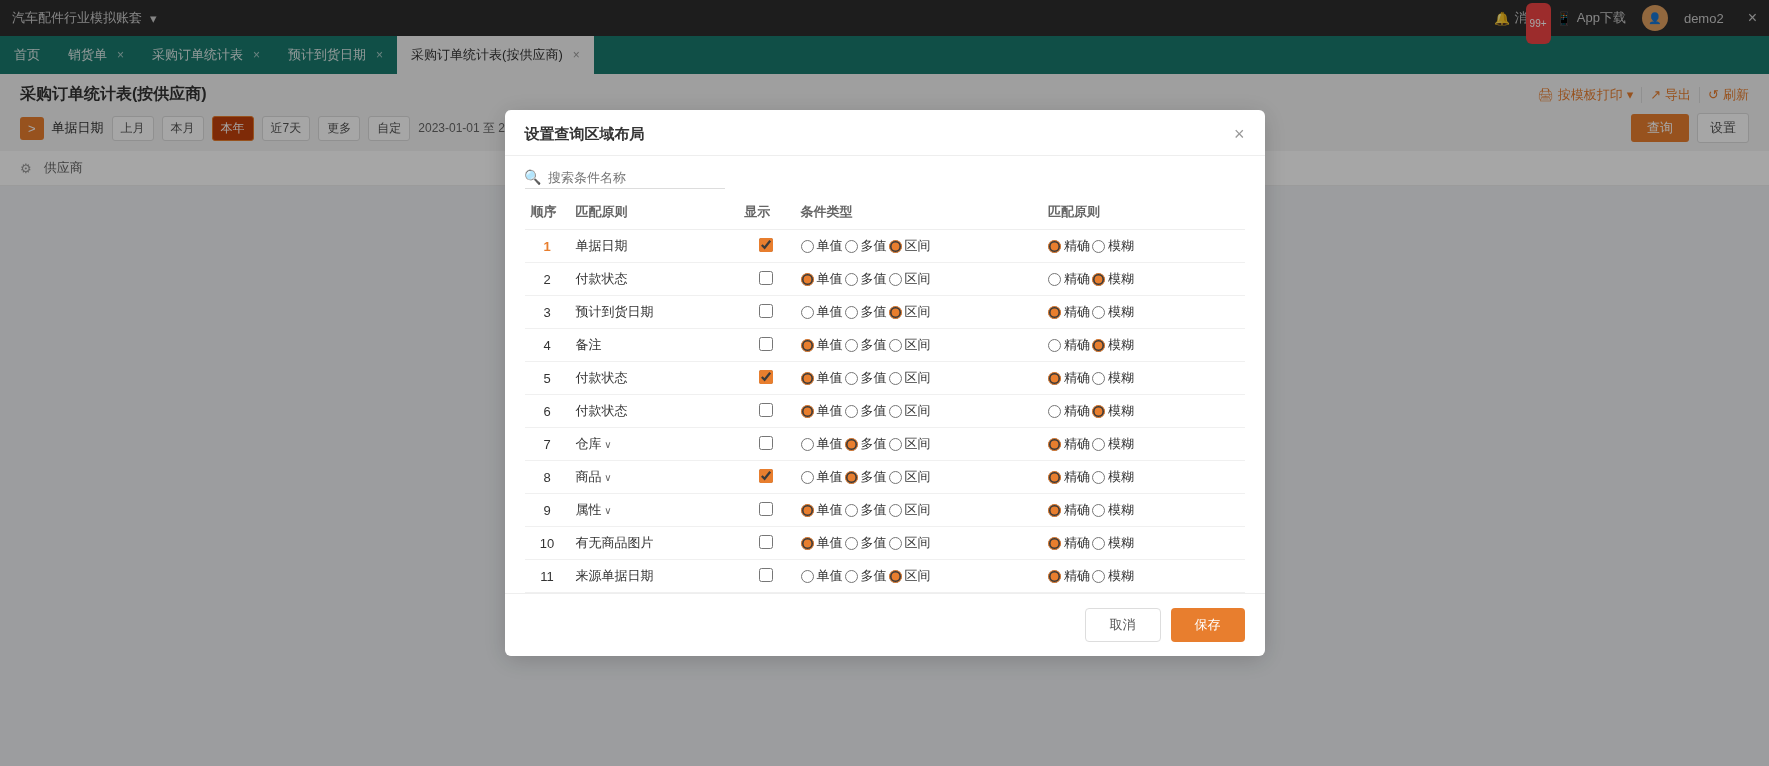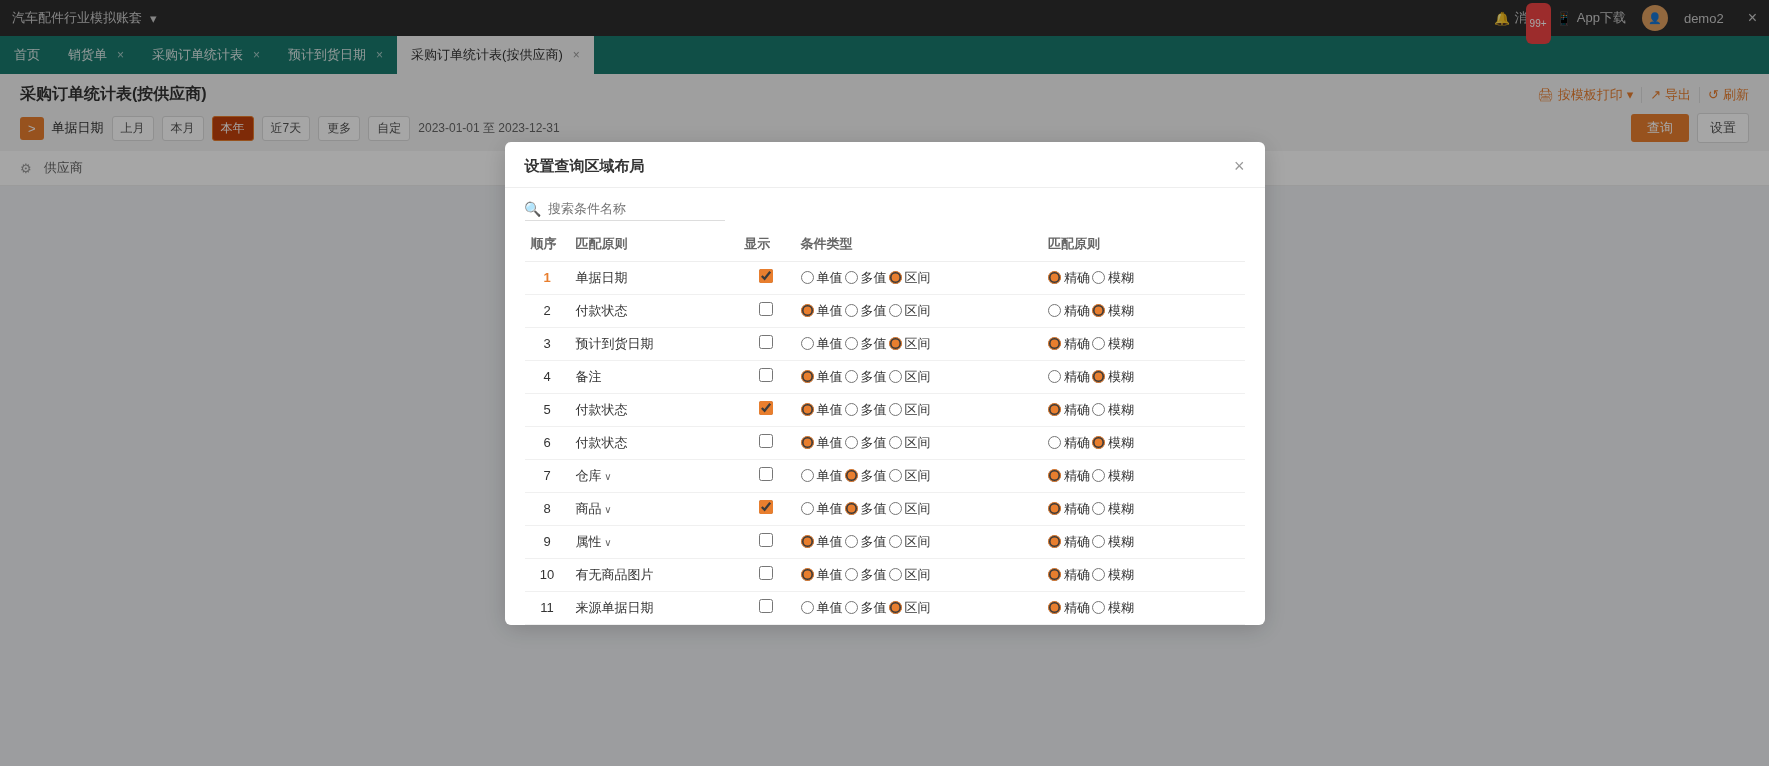--- a/index.html
+++ b/index.html
@@ -787,14 +787,18 @@
                     <input type="radio" name="match_10" style="">
                     <span>模糊</span>
                   </label>
                 </div>
               </td>
             </tr>
           </tbody>
       </table>
     </div>
 
+    <div class="dialog-footer">
+      <button class="btn-cancel">取消</button>
+      <button class="btn-save">保存</button>
+    </div>
   </div>
 </div>
 
 </body></html>

